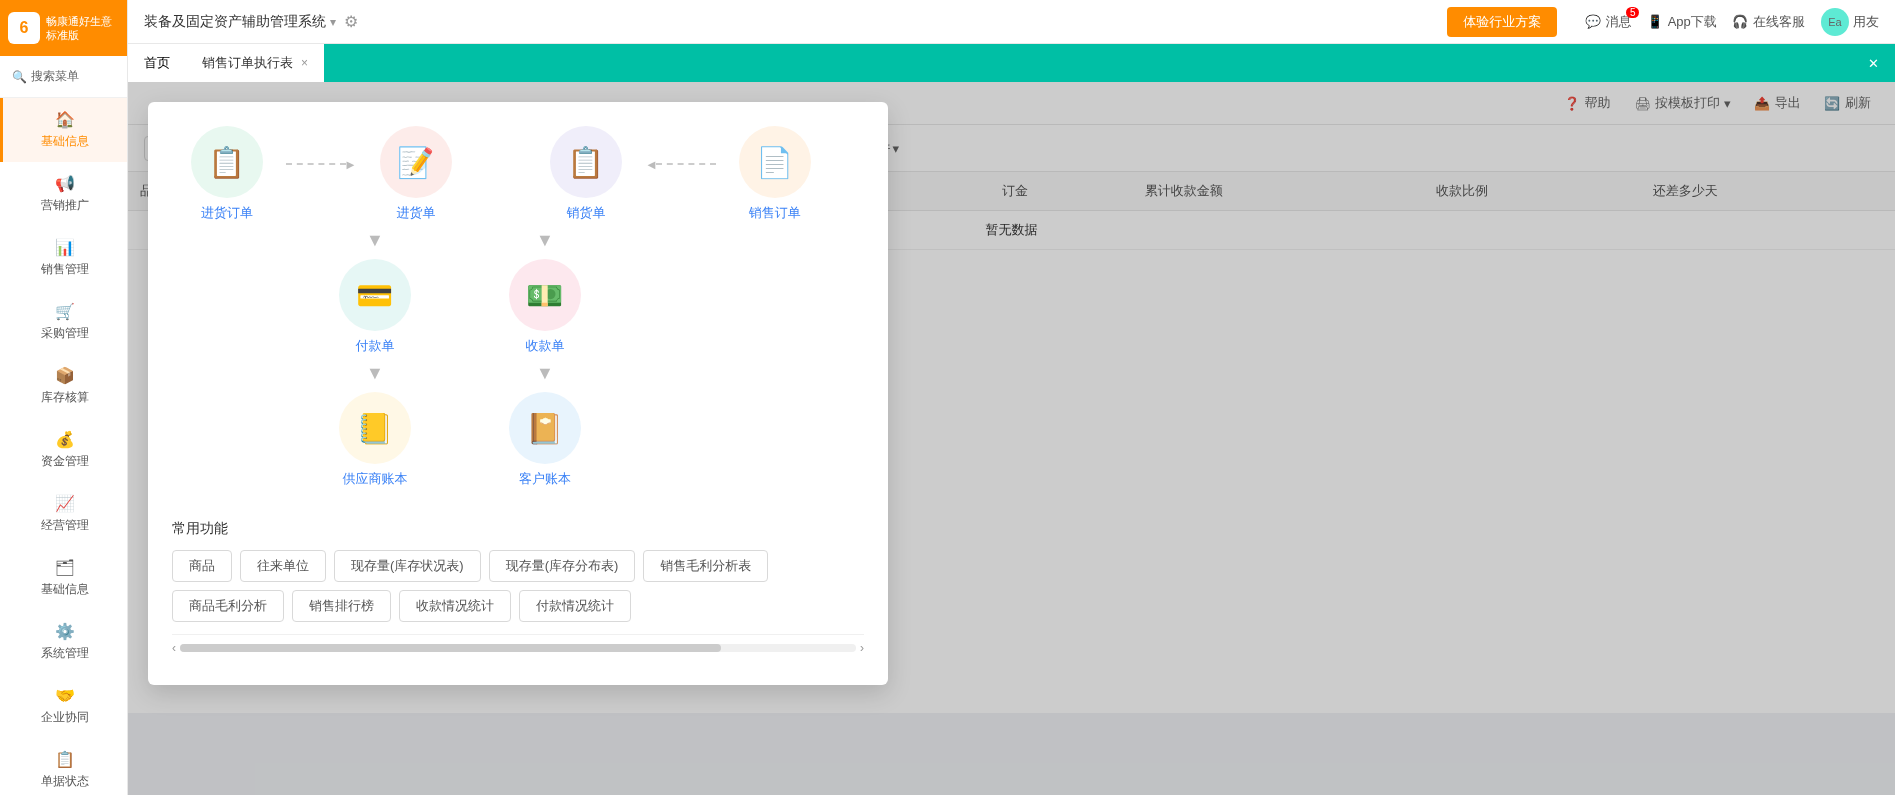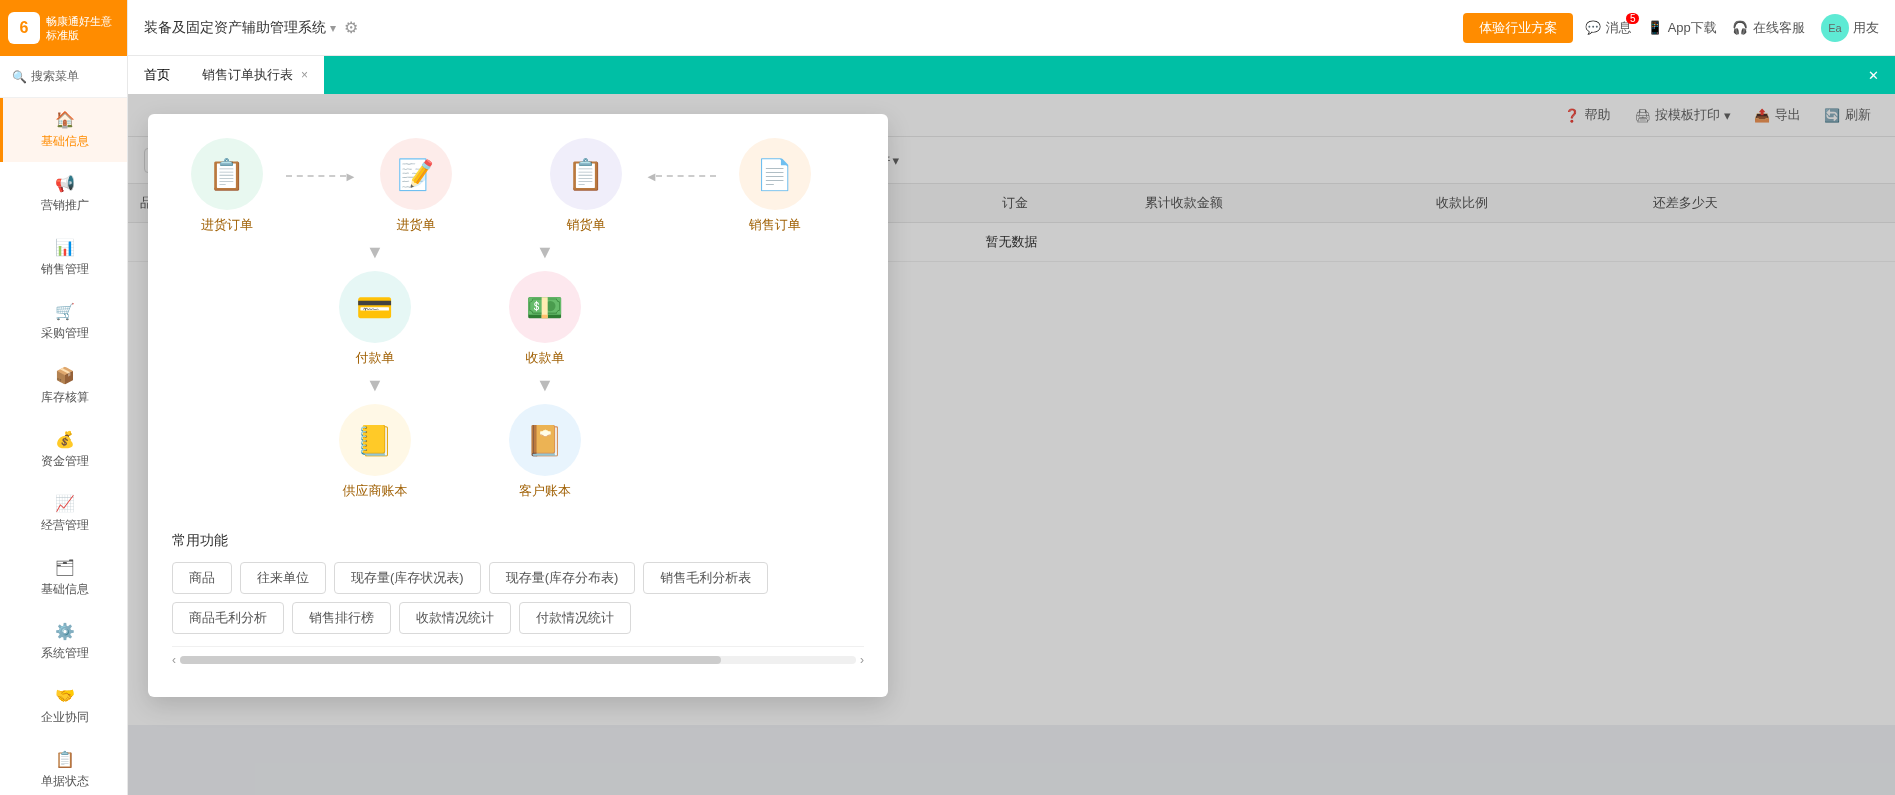--- a/index.html
+++ b/index.html
@@ -18,21 +18,21 @@
     .sidebar-search-btn { width: 100%; background: none; border: none; cursor: pointer; display: flex; align-items: center; gap: 4px; color: #666; font-size: 12px; padding: 4px; }
     .sidebar-nav { flex: 1; overflow-y: auto; }
     .sidebar-nav-item { display: flex; flex-direction: column; align-items: center; padding: 12px 4px; cursor: pointer; color: #555; font-size: 12px; border-left: 3px solid transparent; gap: 4px; }
     .sidebar-nav-item.active { background: #fff5ee; color: #ff8c00; border-left-color: #ff8c00; }
     .sidebar-nav-item .nav-icon { font-size: 16px; }
 
     
     .main { flex: 1; display: flex; flex-direction: column; overflow: hidden; }
 
     
-    .topbar { height: 56px; background: #fff; display: flex; align-items: center; padding: 4px 16px; gap: 12px; border-bottom: 1px solid #e8e8e8; }
+    .topbar { height: 44px; background: #fff; display: flex; align-items: center; padding: 4px 16px; gap: 28px; border-bottom: 1px solid #e8e8e8; }
     .topbar-title { font-size: 14px; color: #333; flex: 1; display: flex; align-items: center; gap: 8px; }
     .topbar-dropdown { display: flex; align-items: center; gap: 4px; cursor: pointer; }
     .topbar-dropdown-icon { color: #999; font-size: 12px; }
     .topbar-gear { color: #999; cursor: pointer; font-size: 16px; }
     .topbar-trial-btn { background: #ff8c00; color: #fff; border: none; padding: 6px 16px; border-radius: 4px; cursor: pointer; font-size: 13px; }
     .topbar-actions { display: flex; align-items: center; gap: 16px; margin-left: auto; }
     .topbar-action { display: flex; align-items: center; gap: 4px; color: #555; cursor: pointer; font-size: 13px; position: relative; }
     .topbar-badge { background: #f00; color: #fff; border-radius: 10px; font-size: 10px; padding: 0 4px; position: absolute; top: -6px; right: -8px; }
     .topbar-avatar { width: 28px; height: 28px; background: #5eead4; border-radius: 50%; display: flex; align-items: center; justify-content: center; font-size: 11px; color: #666; }
 
@@ -79,21 +79,21 @@
     .flow-node { display: flex; flex-direction: column; align-items: center; width: 110px; gap: 6px; }
     .flow-circle { width: 72px; height: 72px; border-radius: 50%; display: flex; align-items: center; justify-content: center; font-size: 28px; cursor: pointer; }
     .flow-circle.green { background: #e8f8f0; }
     .flow-circle.red { background: #fdecea; }
     .flow-circle.purple { background: #f0eefa; }
     .flow-circle.orange { background: #fff3e6; }
     .flow-circle.teal { background: #e6f7f5; }
     .flow-circle.pink { background: #fde8ee; }
     .flow-circle.yellow { background: #fff8e6; }
     .flow-circle.lightblue { background: #e8f4fd; }
-    .flow-label { font-size: 13px; color: #a16207; }
+    .flow-label { font-size: 13px; color: #3b82f6; }
     .flow-arrow-h-dashed { display: flex; align-items: center; margin: 0 4px; padding-bottom: 20px; }
     .arrow-line { width: 60px; height: 2px; border-top: 2px dashed #ccc; }
     .flow-col { display: flex; flex-direction: column; align-items: center; }
 
     
     .common-functions { }
     .cf-title { font-size: 14px; color: #333; font-weight: 500; margin-bottom: 12px; }
     .cf-buttons { display: flex; flex-wrap: wrap; gap: 8px; }
     .cf-btn { border: 1px solid #d9d9d9; border-radius: 4px; padding: 6px 16px; font-size: 13px; color: #555; background: #fff; cursor: pointer; }
 

